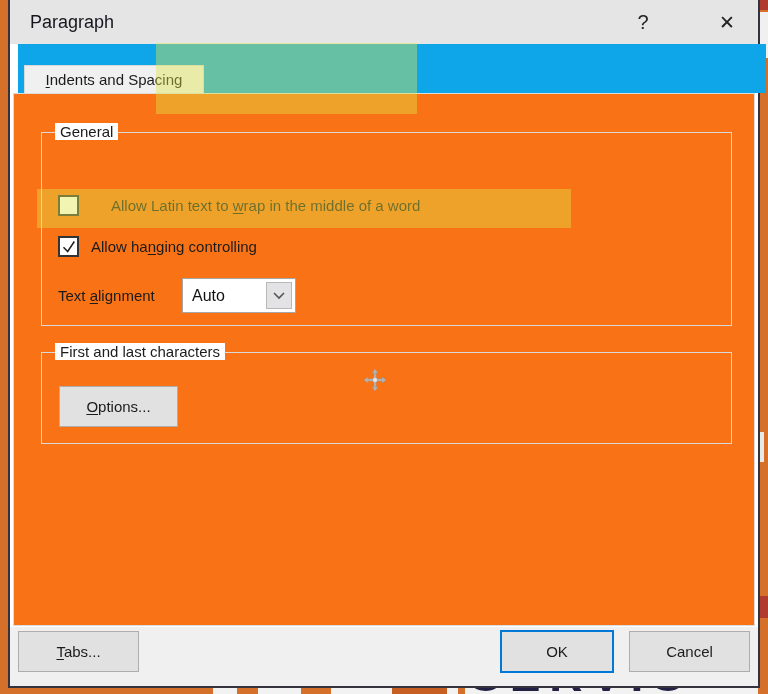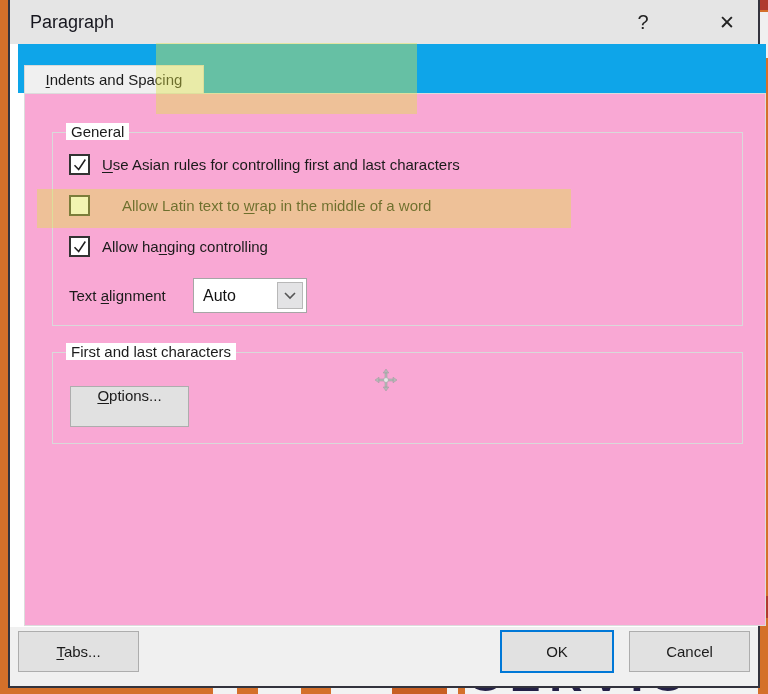--- a/index.html
+++ b/index.html
@@ -80,22 +80,22 @@
   .tab.inactive {
     left:6px; width:180px; height:28px;
     background:#f0f0f0; border:1px solid #d9d9d9; border-bottom:none;
   }
   .tab.active {
     left:186px; width:166px; height:31px; bottom:-1px;
     background:#ffffff; border:1px solid #d9d9d9; border-bottom:none; z-index:3;
   }
 
   .panel {
-    position:absolute; left:14px; top:93px; width:742px; height:533px;
-    background:#f9a8d4; border:1px solid #dcdcdc;
+    position:absolute; left:3px; top:93px; width:742px; height:533px;
+    background:#f97316; border:1px solid #dcdcdc;
   }
 
   .groupbox { position:absolute; border:1px solid #d9d9d9; }
   .groupbox.general  { left:27px; top:38px;  width:691px; height:194px; }
   .groupbox.firstlast{ left:27px; top:258px; width:691px; height:92px;padding-left:44px; }
   .legend {
     position:absolute; top:-10px; left:13px;
     background:#ffffff; padding:0 5px; font-size:15px; color:#1b1b1b; white-space:nowrap;
   }
 
@@ -130,21 +130,21 @@
   }
   .dd-btn {
     position:absolute; right:3px; top:3px; bottom:3px; width:26px;
     background:#e3e3e5; border:1px solid #b8b8b8;
     display:flex; align-items:center; justify-content:center;
   }
 
   .options-btn {
     position:absolute; left:17px; top:33px; width:119px; height:41px;
     background:#e1e1e1; border:1px solid #adadad;
-    display:flex; align-items:flex-start; justify-content:center;
+    display:flex; align-items:center; justify-content:center;
     font-size:15px; cursor:pointer;
   }
 
   .move-icon { position:absolute; left:349px; top:274px; width:24px; height:24px; }
 
   .bottombar {
     position:absolute; left:0; top:627px; width:100%; height:59px;
     background:#f0f0f0;
   }
   .btn {
@@ -199,28 +199,20 @@
     <div class="tab inactive">
       <span><span class="accel">I</span><span>ndents and Spacing</span></span>
     </div>
   </div>
 
   <div class="panel">
 
     <div class="groupbox general">
       <div class="legend">General</div>
 
-      <div class="cbrow r1">
-        <div class="checkbox on">
-          <svg width="15" height="15" viewBox="0 0 18 18">
-              <polyline points="3,10 8,15 16,3" fill="none" stroke="#1f1f1f" stroke-width="1.8"></polyline>
-            </svg>
-        </div>
-        <span class="cblabel"><span class="accel">U</span><span>se Asian rules for controlling first and last characters</span></span>
-      </div>
 
       <div class="cbrow r2">
         <div class="checkbox">
           
         </div>
         <span class="cblabel"><span>Allow Latin text to </span><span class="accel">w</span><span>rap in the middle of a word</span></span>
       </div>
 
       <div class="cbrow r3">
         <div class="checkbox on">

